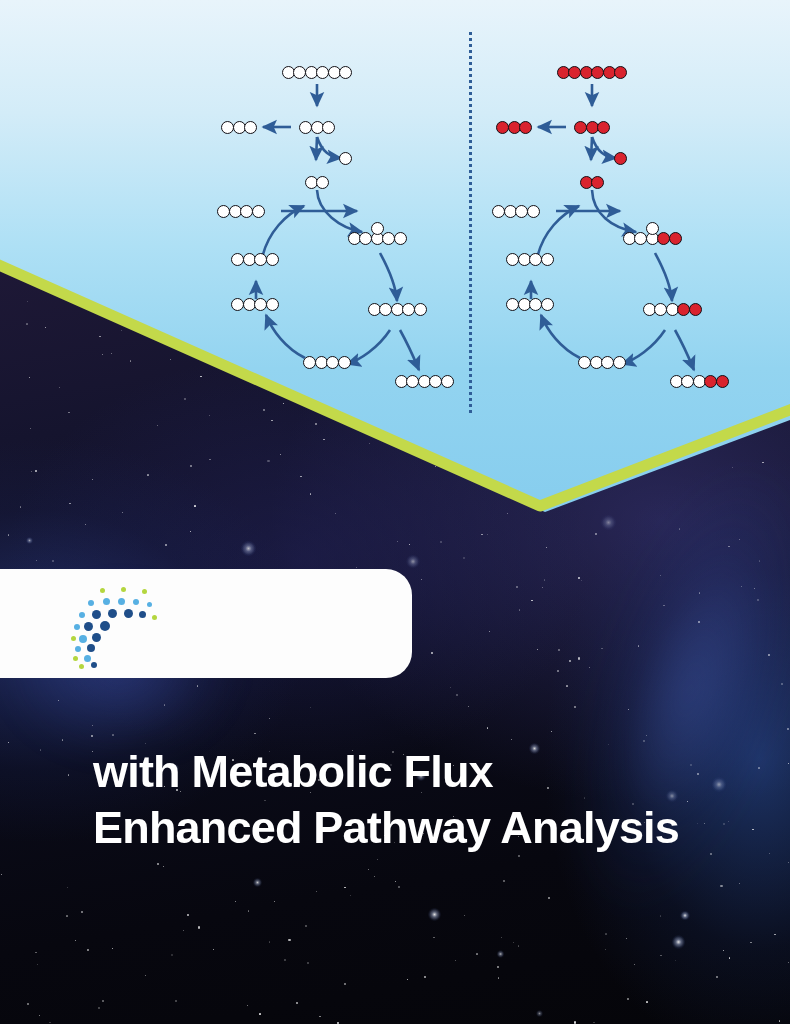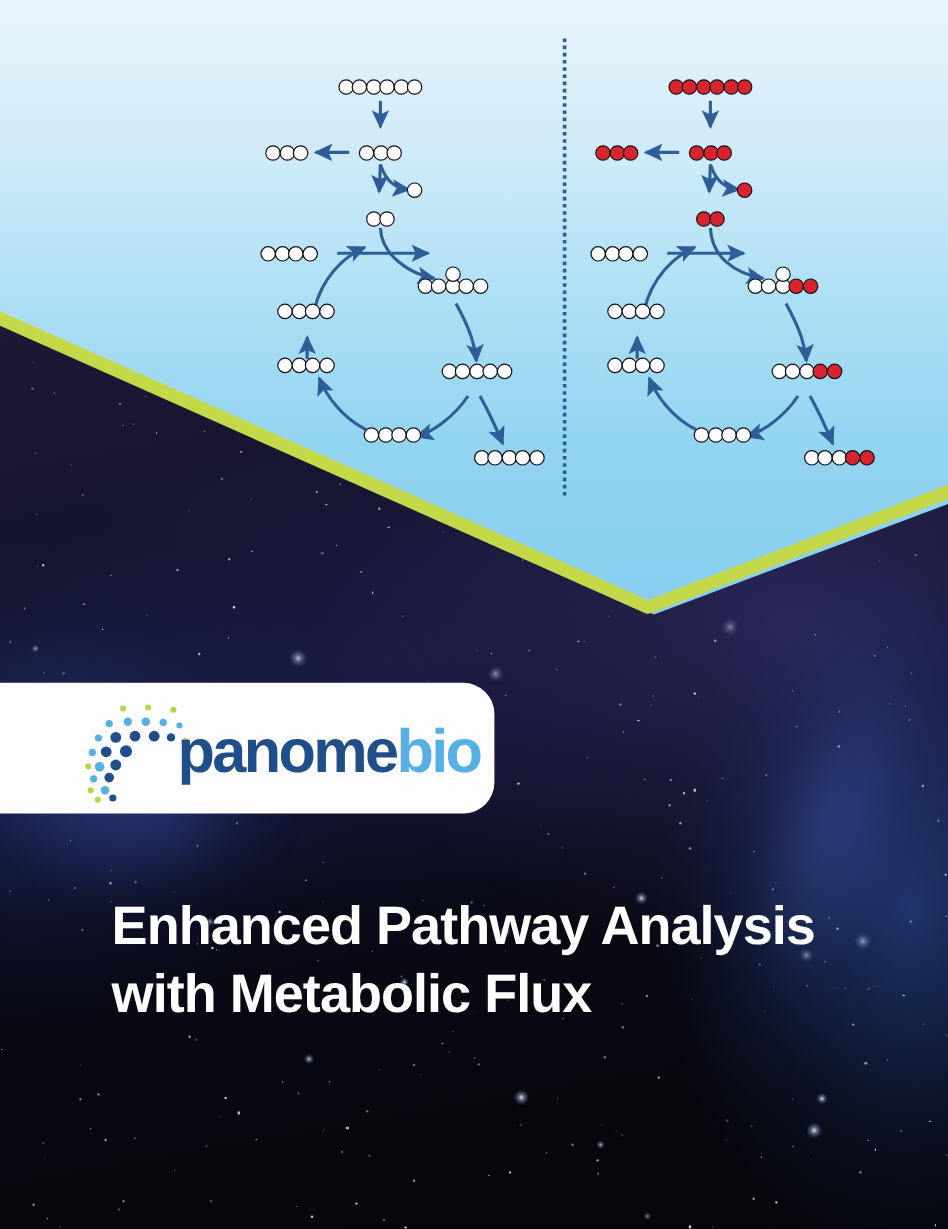--- a/index.html
+++ b/index.html
@@ -696,26 +696,23 @@
           <i style="left:1px;top:50px;width:5px;height:5px;background:#b4d63f"></i>
           <i style="left:9px;top:49px;width:8px;height:8px;background:#57b0e3"></i>
           <i style="left:22px;top:47px;width:9px;height:9px;background:#1f4e89"></i>
           <i style="left:5px;top:60px;width:6px;height:6px;background:#57b0e3"></i>
           <i style="left:17px;top:58px;width:8px;height:8px;background:#1f4e89"></i>
           <i style="left:3px;top:70px;width:5px;height:5px;background:#b4d63f"></i>
           <i style="left:14px;top:69px;width:7px;height:7px;background:#57b0e3"></i>
           <i style="left:9px;top:78px;width:5px;height:5px;background:#b4d63f"></i>
           <i style="left:21px;top:76px;width:6px;height:6px;background:#1f4e89"></i>
         </div>
-      <div class="logo-word">
-        <span class="pano">panome</span><span class="bio">bio</span>
-      </div>
     </div>
   </div>
 
   <div class="headline">
     <div class="title">
+      <div>with Metabolic Flux</div>
       <div>Enhanced Pathway Analysis</div>
-      <div>with Metabolic Flux</div>
     </div>
   </div>
 
 </div>
 
 </body></html>

